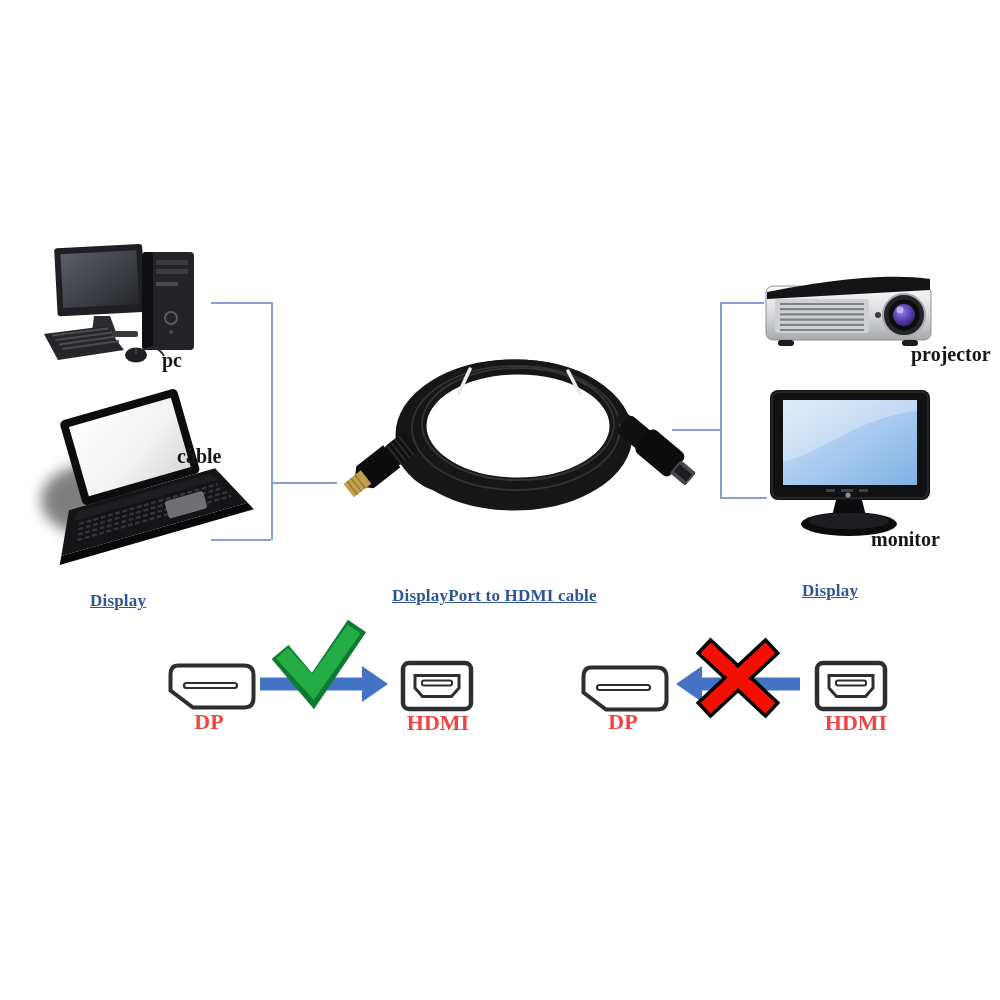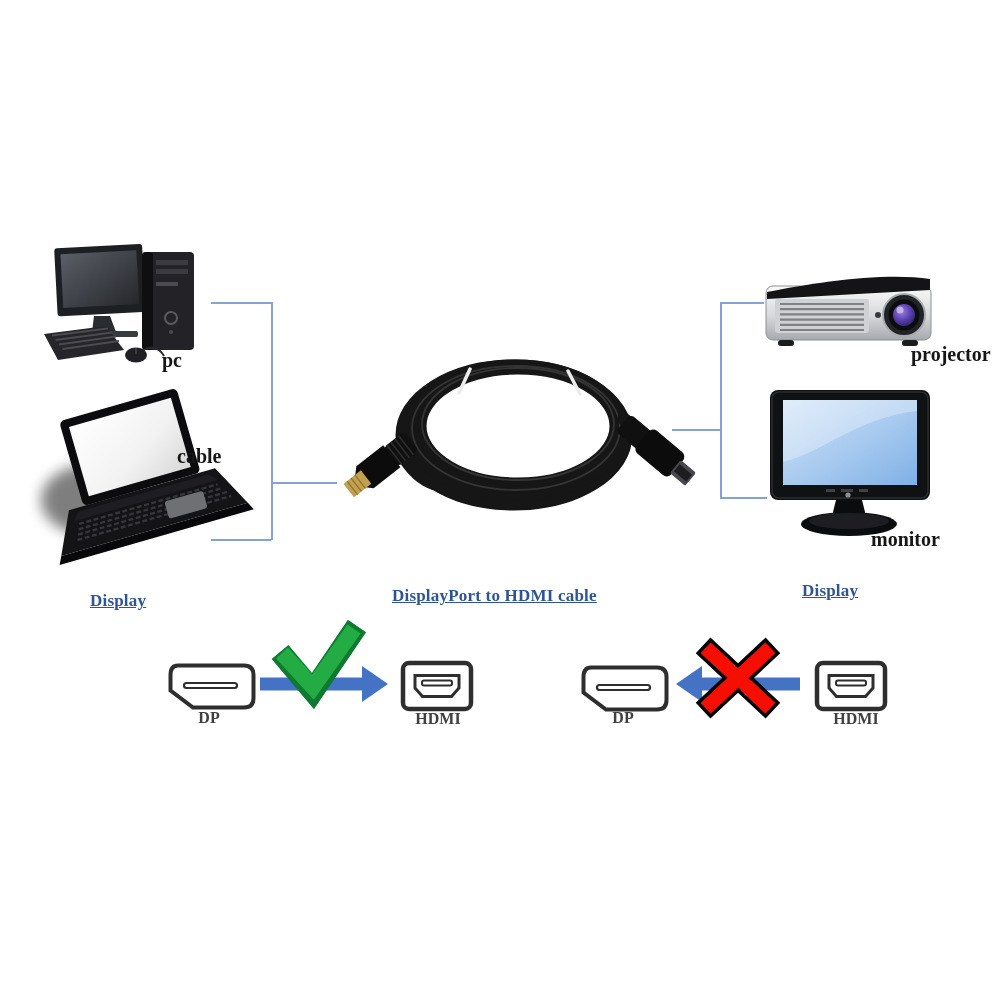--- a/index.html
+++ b/index.html
@@ -3,22 +3,22 @@
 <meta charset="utf-8">
 <style>
   html,body{margin:0;padding:0;background:#fff;}
   #canvas{position:relative;width:1000px;height:1000px;background:#ffffff;overflow:hidden;
           font-family:Liberation Serif, serif;}
   .abs{position:absolute;}
   svg{overflow:visible;display:block;}
   .heading{position:absolute;font-weight:700;font-size:17px;color:#2F5496;
            text-decoration:underline;letter-spacing:.2px;white-space:nowrap;}
   .devlabel{position:absolute;font-weight:600;font-size:20px;color:#161616;white-space:nowrap;}
-  .clabel{position:absolute;transform:translateX(-50%);font-weight:700;font-size:16px;
-          color:#404040;white-space:nowrap;}
+  .clabel{position:absolute;transform:translateX(-50%);font-weight:700;font-size:22px;
+          color:#ef4444;white-space:nowrap;}
   .bline{position:absolute;background:#86A2D4;}
   .bline.h{height:1.5px;}
   .bline.v{width:1.5px;}
 </style>
 </head>
 <body>
 
 <div id="canvas">
 
   <svg class="abs" style="left:42px;top:238px;" width="170" height="140" viewBox="0 0 170 140">

